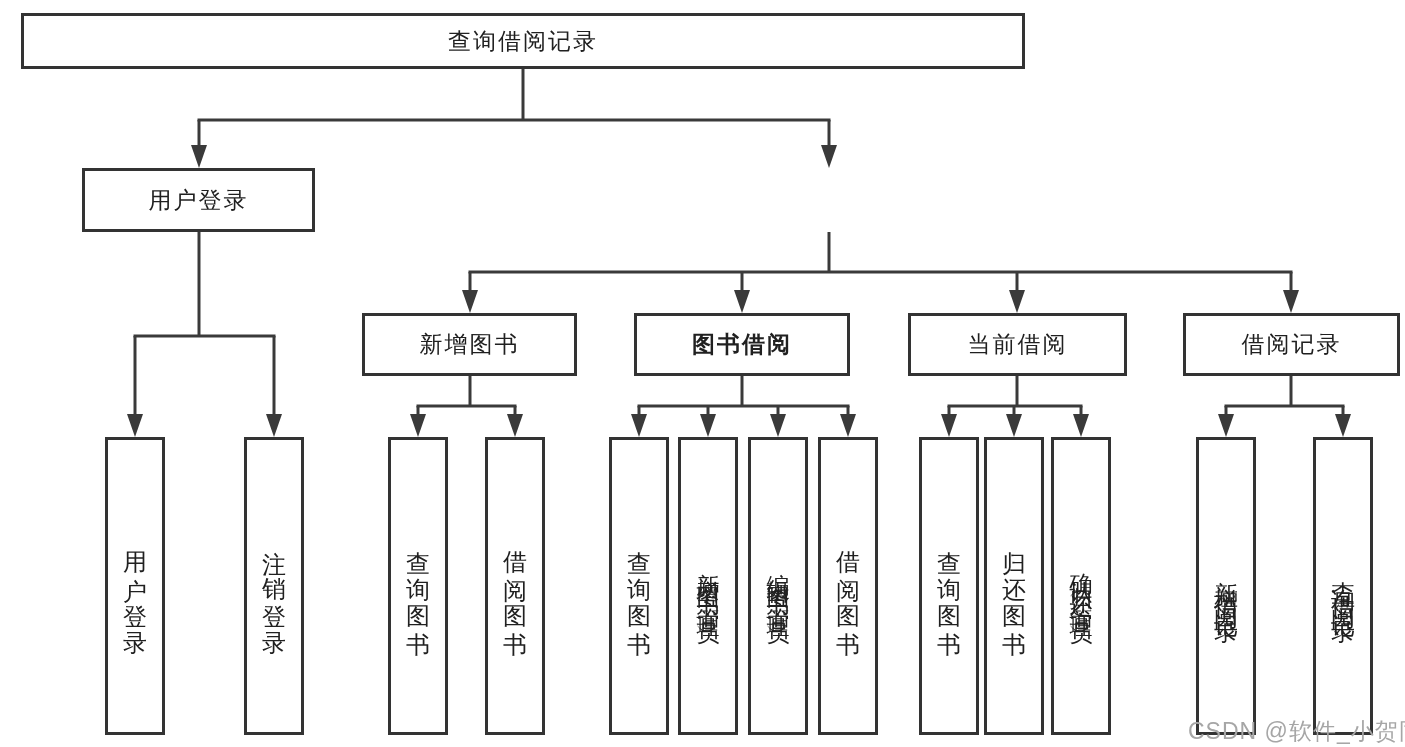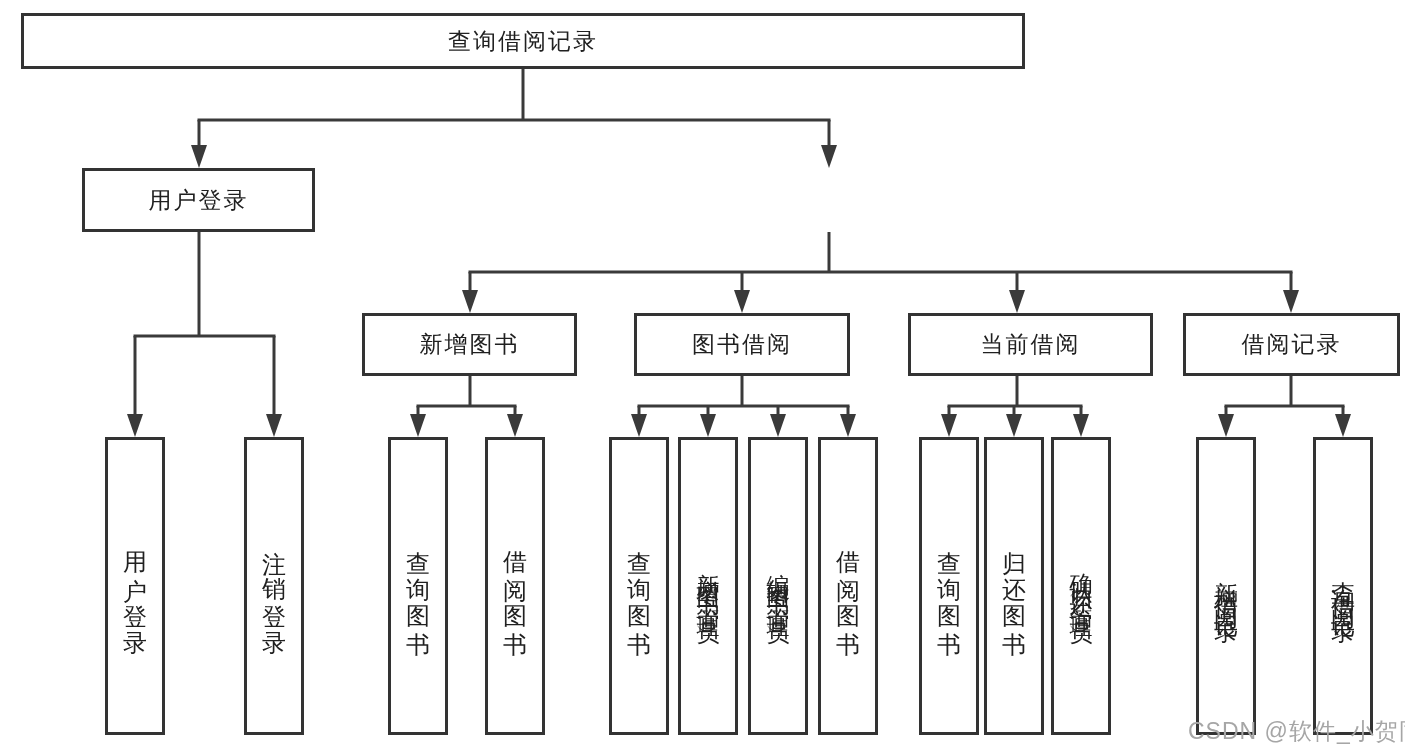--- a/index.html
+++ b/index.html
@@ -32,22 +32,22 @@
   .h-node {
     font-size: 23px;
     letter-spacing: 2px;
     white-space: nowrap;
   }
   .root-node   { left: 21px;  top: 13px;  width: 1004px; height: 56px; }
   .l2-a        { left: 82px;  top: 168px; width: 233px;  height: 64px; }
   .l2-b        { left: 712px; top: 168px; width: 235px;  height: 64px; }
   .l3          { top: 313px;  height: 63px; }
   .l3-a { left: 362px;  width: 215px; }
-  .l3-b { left: 634px;  width: 216px; }
-  .l3-c { left: 908px;  width: 245px; }
+  .l3-b { left: 634px;  width: 216px; font-weight: bold; }
+  .l3-c { left: 908px;  width: 219px; }
   .l3-d { left: 1183px; width: 217px; }
   .leaf {
     top: 437px;
     width: 60px;
     height: 298px;
     writing-mode: vertical-lr;
     text-orientation: mixed;
     font-size: 24px;
     line-height: 1;
   }

